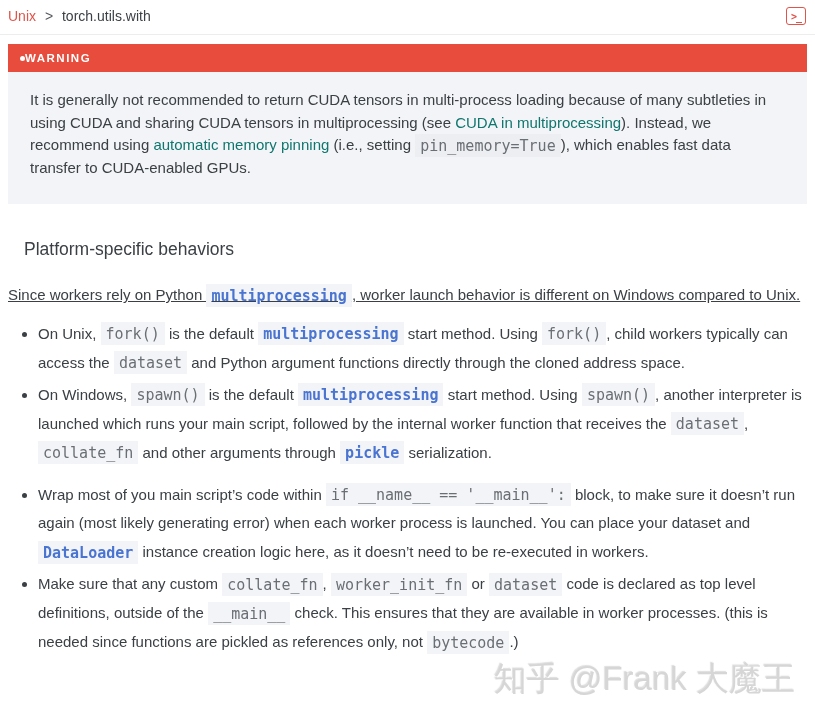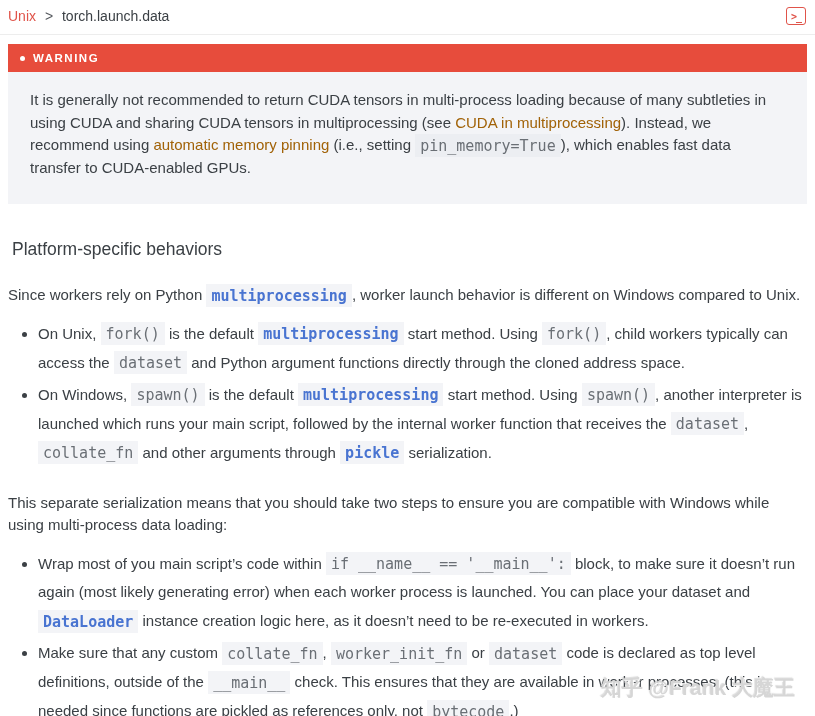--- a/index.html
+++ b/index.html
@@ -25,68 +25,67 @@
     background:none; border:1.5px solid #e0544a; border-radius:3px;
     padding:1px 4px 2px; cursor:pointer; line-height:1;
   }
   .term-glyph {
     font-family:"DejaVu Sans Mono", monospace;
     font-size:10px; font-weight:bold; color:#e0544a; letter-spacing:-1px;
   }
   .admonition { margin:9px 8px 0 8px; }
   .admonition-title {
     background:#e74c3c; color:#ffffff;
-    display:flex; align-items:center; gap:8px;
+    display:flex; align-items:center; 
     padding:8px 12px;
     font-size:11.5px; font-weight:bold; letter-spacing:1.5px;
   }
   .dot { width:5px; height:5px; border-radius:50%; background:#ffffff; flex:0 0 auto; }
   .admonition-body {
     background:#f3f4f7;
     padding:17px 22px 25px 22px;
     font-size:15px; line-height:1.5; color:#3b4045;
   }
   .article { padding:0 8px; }
   .article h2 {
     font-size:17.5px; font-weight:400; color:#3b4045;
-    margin:35px 0 0 4px;
+    margin:35px 0 0 16px;
   }
-  .article p { font-size:15px; line-height:1.5; margin:24px 0 0 0; }
+  .article p { font-size:15px; line-height:1.5; margin:24px 0 0 0;text-decoration:underline; }
   .article ul { margin:13px 0 0 0; padding-left:30px; }
   .article li { font-size:15px; line-height:1.93; margin:0 0 3px 0; }
   code {
     font-family:"DejaVu Sans Mono", monospace;
     font-size:15px;
     background:#f3f4f7;
     color:#6a6f75;
     padding:2.5px 5px;
     white-space:nowrap;
   }
   .admonition-body code { background:#ffffff; background:#eceef2; }
   a.xref { text-decoration:none; cursor:pointer; }
   a.xref code { color:#4974d1; font-weight:bold; }
-  a.rlink { color:#a16207; text-decoration:none; cursor:pointer; }
+  a.rlink { color:#0f766e; text-decoration:none; cursor:pointer; }
   .watermark {
     position:absolute; right:20px; bottom:14px;
-    font-size:21px; color:#d6d6d6; white-space:nowrap;
+    font-size:33px; color:#d6d6d6; white-space:nowrap;
     text-shadow:1px 1px 0 rgba(255,255,255,0.95), -1px -1px 1px rgba(160,160,160,0.35);
     pointer-events:none;
-    font-weight:bold;
   }
 </style>
 </head>
 <body>
 
 <div class="page">
 
   <header class="topbar">
     <nav class="breadcrumb">
       <a class="crumb-link">Unix</a>
       <span class="sep">&gt;</span>
-      <span class="crumb-current">torch.launch.data</span>
+      <span class="crumb-current">torch.utils.with</span>
     </nav>
     <button class="term-btn">
       <span class="term-glyph">&gt;_</span>
     </button>
   </header>
 
   <section class="admonition">
     <div class="admonition-title">
       <span class="dot"></span>
       <span>WARNING</span>
@@ -94,21 +93,20 @@
     <div class="admonition-body">It is generally not recommended to return CUDA tensors in multi-process loading because of many subtleties in using CUDA and sharing CUDA tensors in multiprocessing (see <a class="rlink">CUDA in multiprocessing</a>). Instead, we recommend using <a class="rlink">automatic memory pinning</a> (i.e., setting <code>pin_memory=True</code>), which enables fast data transfer to CUDA-enabled GPUs.</div>
   </section>
 
   <article class="article">
       <h2>Platform-specific behaviors</h2>
       <p>Since workers rely on Python <a class="xref"><code>multiprocessing</code></a>, worker launch behavior is different on Windows compared to Unix.</p>
       <ul>
         <li>On Unix, <code>fork()</code> is the default <a class="xref"><code>multiprocessing</code></a> start method. Using <code>fork()</code>, child workers typically can access the <code>dataset</code> and Python argument functions directly through the cloned address space.</li>
         <li>On Windows, <code>spawn()</code> is the default <a class="xref"><code>multiprocessing</code></a> start method. Using <code>spawn()</code>, another interpreter is launched which runs your main script, followed by the internal worker function that receives the <code>dataset</code>, <code>collate_fn</code> and other arguments through <a class="xref"><code>pickle</code></a> serialization.</li>
       </ul>
-      <p>This separate serialization means that you should take two steps to ensure you are compatible with Windows while using multi-process data loading:</p>
       <ul>
         <li>Wrap most of you main script’s code within <code>if __name__ == '__main__':</code> block, to make sure it doesn’t run again (most likely generating error) when each worker process is launched. You can place your dataset and <a class="xref"><code>DataLoader</code></a> instance creation logic here, as it doesn’t need to be re-executed in workers.</li>
         <li>Make sure that any custom <code>collate_fn</code>, <code>worker_init_fn</code> or <code>dataset</code> code is declared as top level definitions, outside of the <code>__main__</code> check. This ensures that they are available in worker processes. (this is needed since functions are pickled as references only, not <code>bytecode</code>.)</li>
       </ul>
     </article>
 
   <div class="watermark">知乎 @Frank 大魔王</div>
 
 </div>
 

